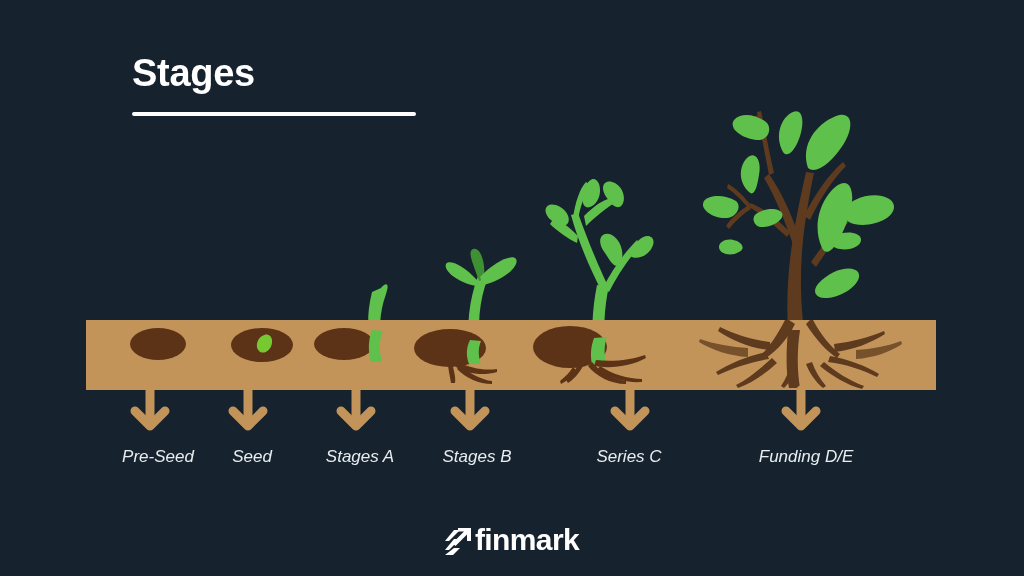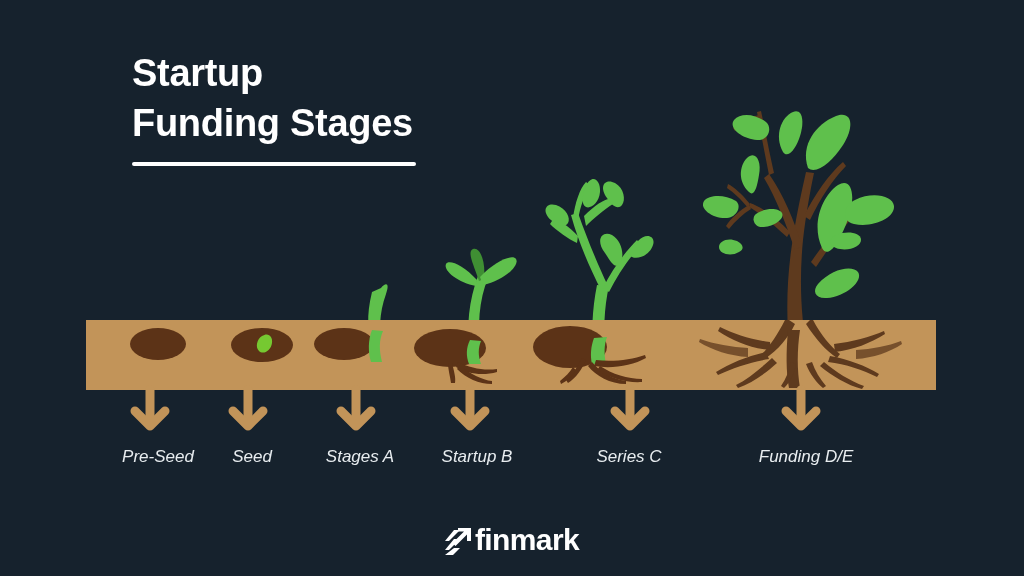--- a/index.html
+++ b/index.html
@@ -210,30 +210,29 @@
       <path d="M615 411 L 630 426 L 645 411"></path>
     </g>
     <g>
       <path d="M801 390 L 801 424"></path>
       <path d="M786 411 L 801 426 L 816 411"></path>
     </g>
   </g>
 </svg>
 
 <div class="title-block">
-  <div class="title-line">Startup</div>
-  <div class="title-line">Funding Stages</div>
+  <div class="title-line">Stages</div>
   <div class="title-rule"></div>
 </div>
 
 <div>
   <div class="stage-label" style="left:158px">Pre-Seed</div>
   <div class="stage-label" style="left:252px">Seed</div>
   <div class="stage-label" style="left:360px">Stages A</div>
-  <div class="stage-label" style="left:477px">Startup B</div>
+  <div class="stage-label" style="left:477px">Stages B</div>
   <div class="stage-label" style="left:629px">Series C</div>
   <div class="stage-label" style="left:806px">Funding D/E</div>
 </div>
 
 <div class="brand">
   <svg class="brand-mark" width="30" height="32" viewBox="0 0 30 32">
     <path d="M13 4 L26 4 L26 17 L22 17 L22 10.5 L10.5 22 L7.5 19 L19 7.5 L13 7.5 Z" fill="#FFFFFF"></path>
     <path d="M9 6 L15 6 L4 17 L0 17 Z" fill="#FFFFFF"></path>
     <path d="M9 15 L15 15 L4 26 L0 26 Z" fill="#FFFFFF"></path>
     <path d="M9 24 L15 24 L8 31 L0 31 Z" fill="#FFFFFF"></path>

